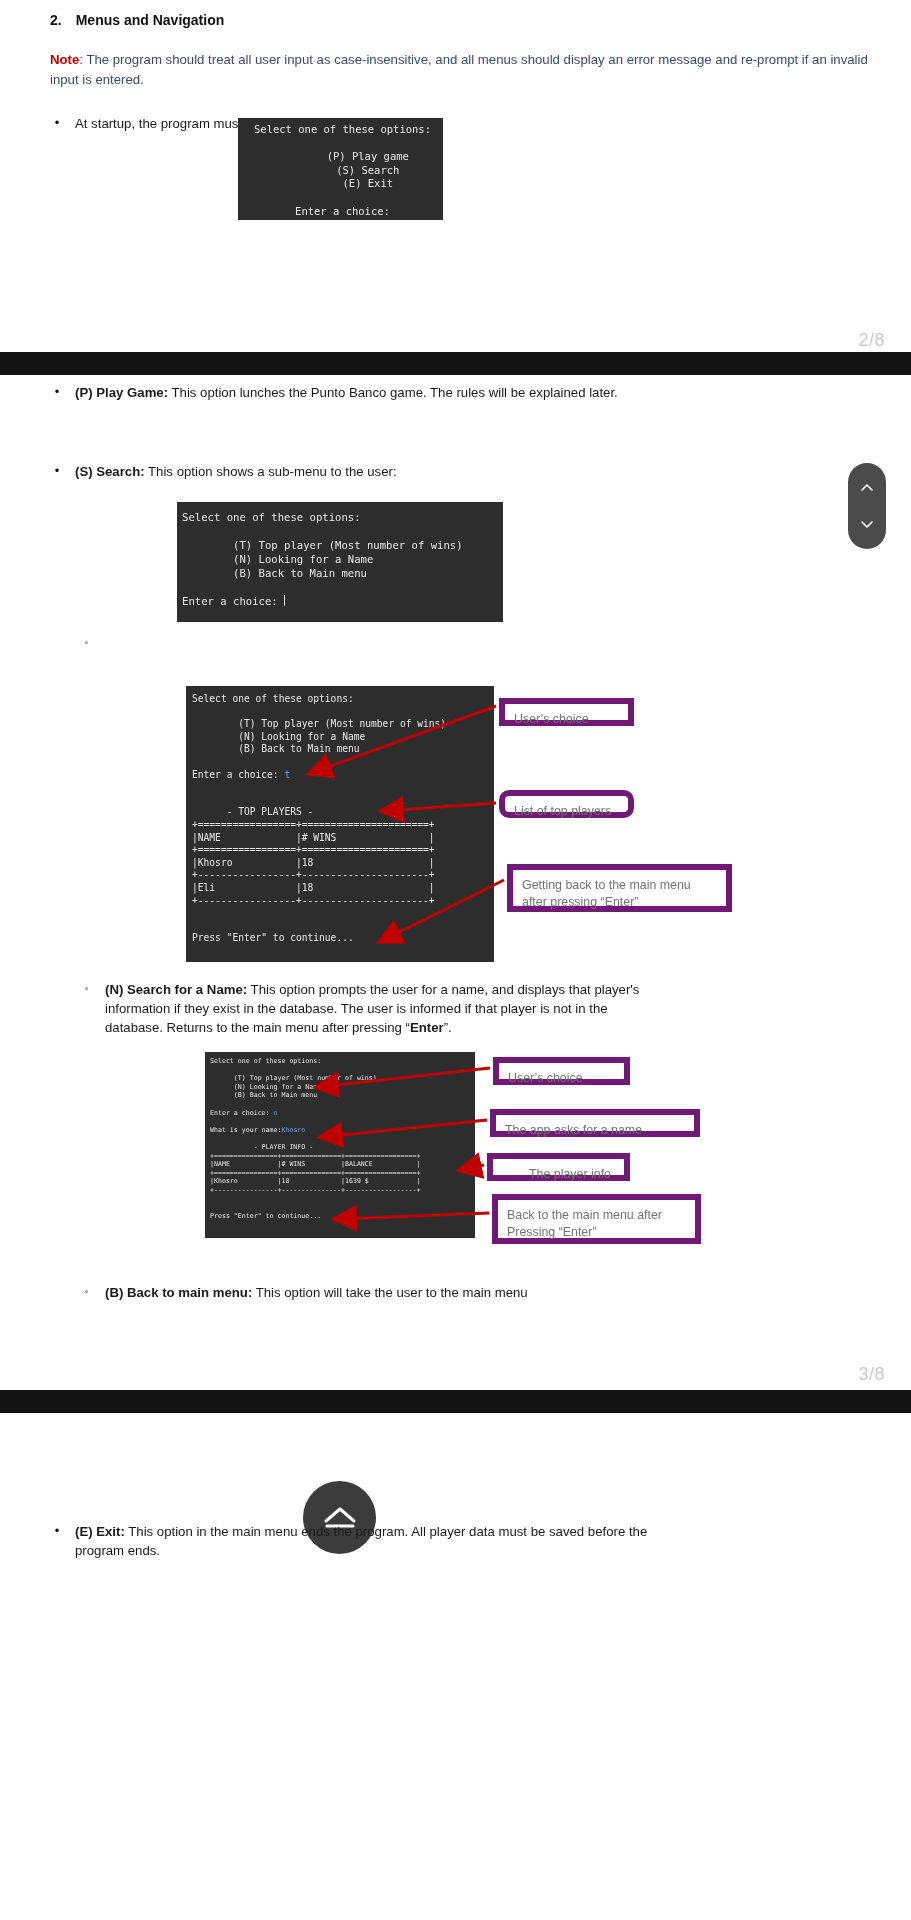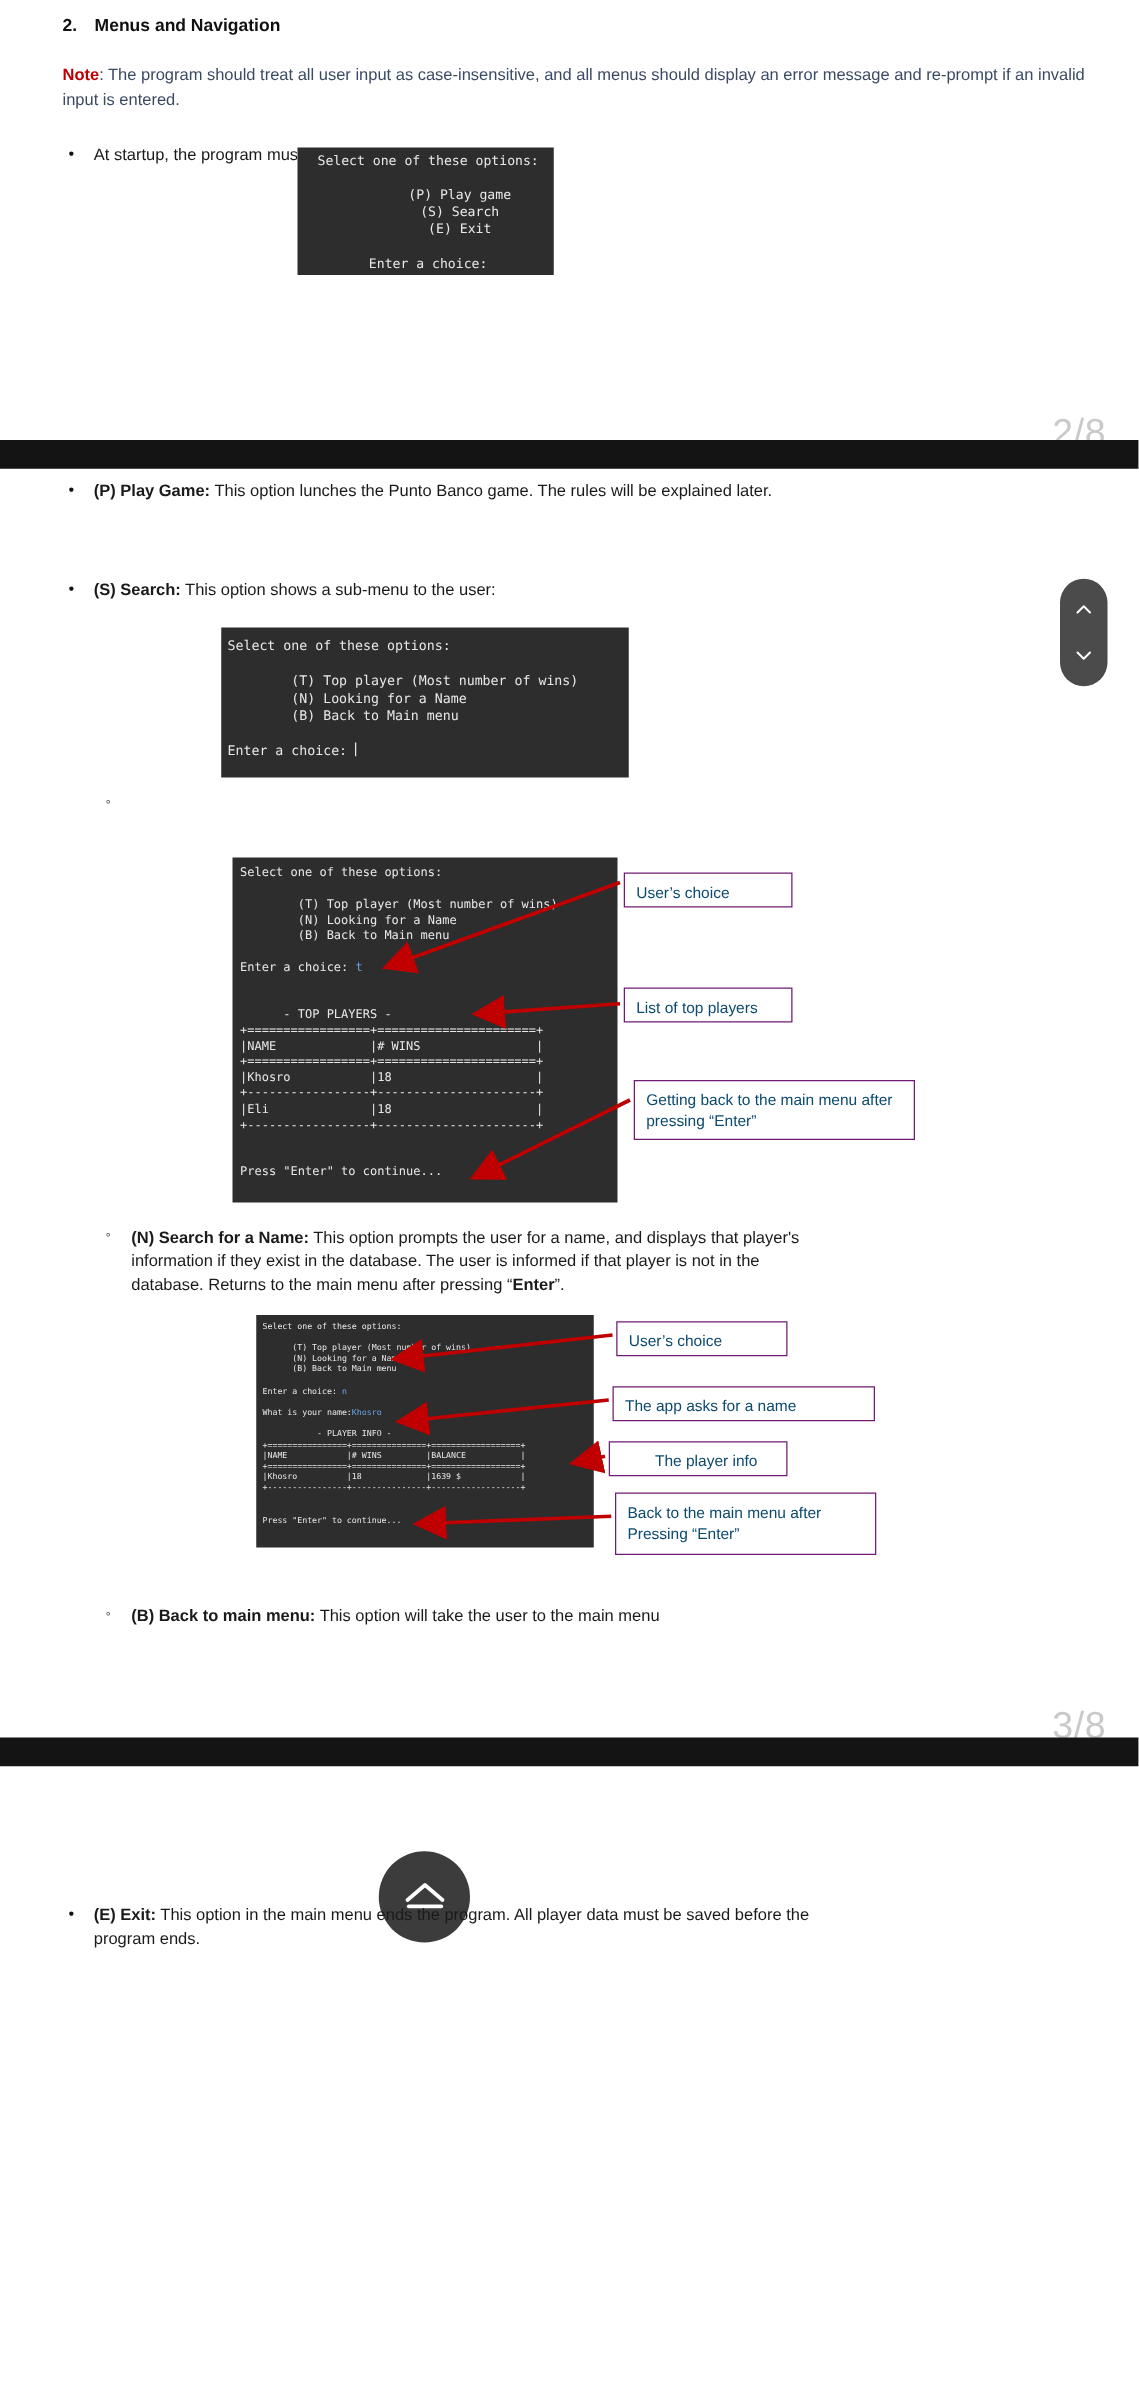--- a/index.html
+++ b/index.html
@@ -133,34 +133,34 @@
     height: 186px;
     font-size: 6.6px;
     line-height: 8.6px;
     padding: 5px 0 0 5px;
   }
 
   
   .callout {
     position: absolute;
     background: #ffffff;
-    border: 1px solid #701a75;
+    border: 6px solid #701a75;
     font-family: "Liberation Sans", sans-serif;
     font-size: 12.4px;
-    color: #0c4a6e;
+    color: #737373;
     line-height: 1.35;
     padding: 7px 9px;
   }
 
   
   .page-num {
     position: absolute;
     right: 26px;
     font-family: "Liberation Sans", sans-serif;
-    font-size: 30px;
+    font-size: 18px;
     color: #c9c9c9;
     letter-spacing: 0.5px;
   }
   .black-bar {
     position: absolute;
     left: 0;
     width: 911px;
     height: 23px;
     background: #141414;
   }
@@ -286,21 +286,21 @@
 <span>+=================+======================+</span>
 <span>|Khosro           |18                    |</span>
 <span>+-----------------+----------------------+</span>
 <span>|Eli              |18                    |</span>
 <span>+-----------------+----------------------+</span>
 <span> </span>
 <span> </span>
 <span>Press "Enter" to continue...</span></div>
 
   <div class="callout" style="left:499px;top:698px;width:135px;height:28px;">User’s choice</div>
-  <div class="callout" style="left:499px;top:790px;width:135px;height:28px;">List of top players</div>
+  <div class="callout" style="left:499px;top:790px;width:135px;height:28px;border-radius:10px;">List of top players</div>
   <div class="callout" style="left:507px;top:864px;width:225px;height:48px;">Getting back to the main menu after pressing “Enter”</div>
 
   <div class="sub-row" style="position:absolute;top:980px;left:0;width:911px;padding-top:0;padding-right:250px;">
     <span class="sub-dot">◦</span>
     <span class="bullet-body"><span class="b">(N) Search for a Name:</span><span> This option prompts the user for a name, and displays that player's information if they exist in the database. The user is informed if that player is not in the database. Returns to the main menu after pressing “</span><span class="b">Enter</span><span>”.</span></span>
   </div>
 
   <div class="terminal term-name"><span>Select one of these options:</span>
 <span> </span>
 <span>      (T) Top player (Most number of wins)</span>

